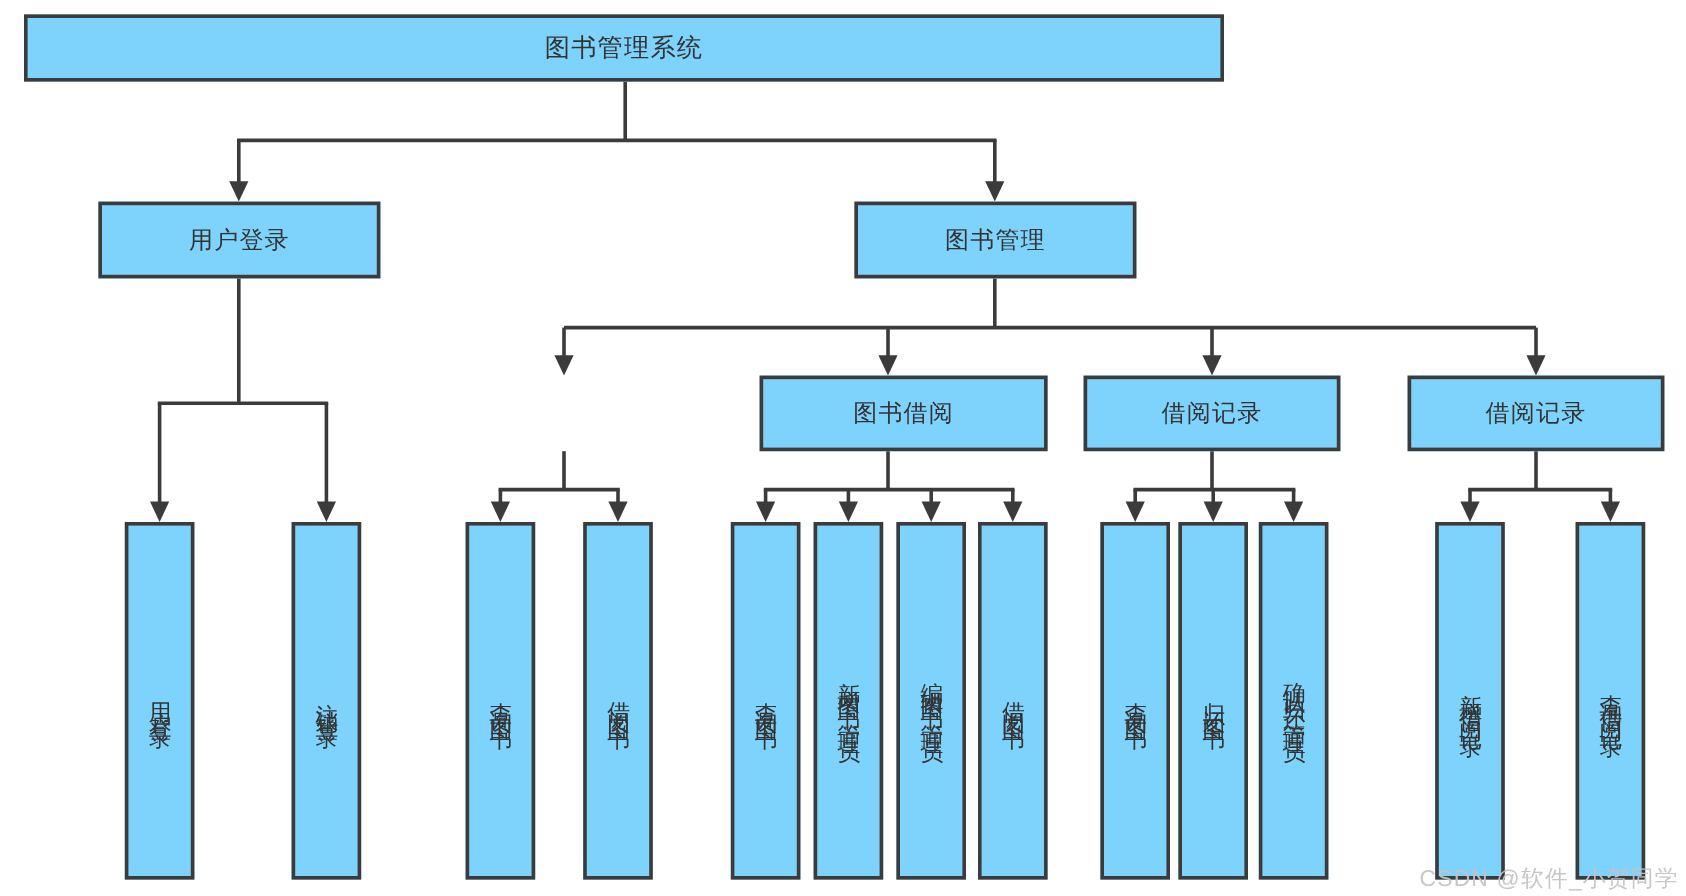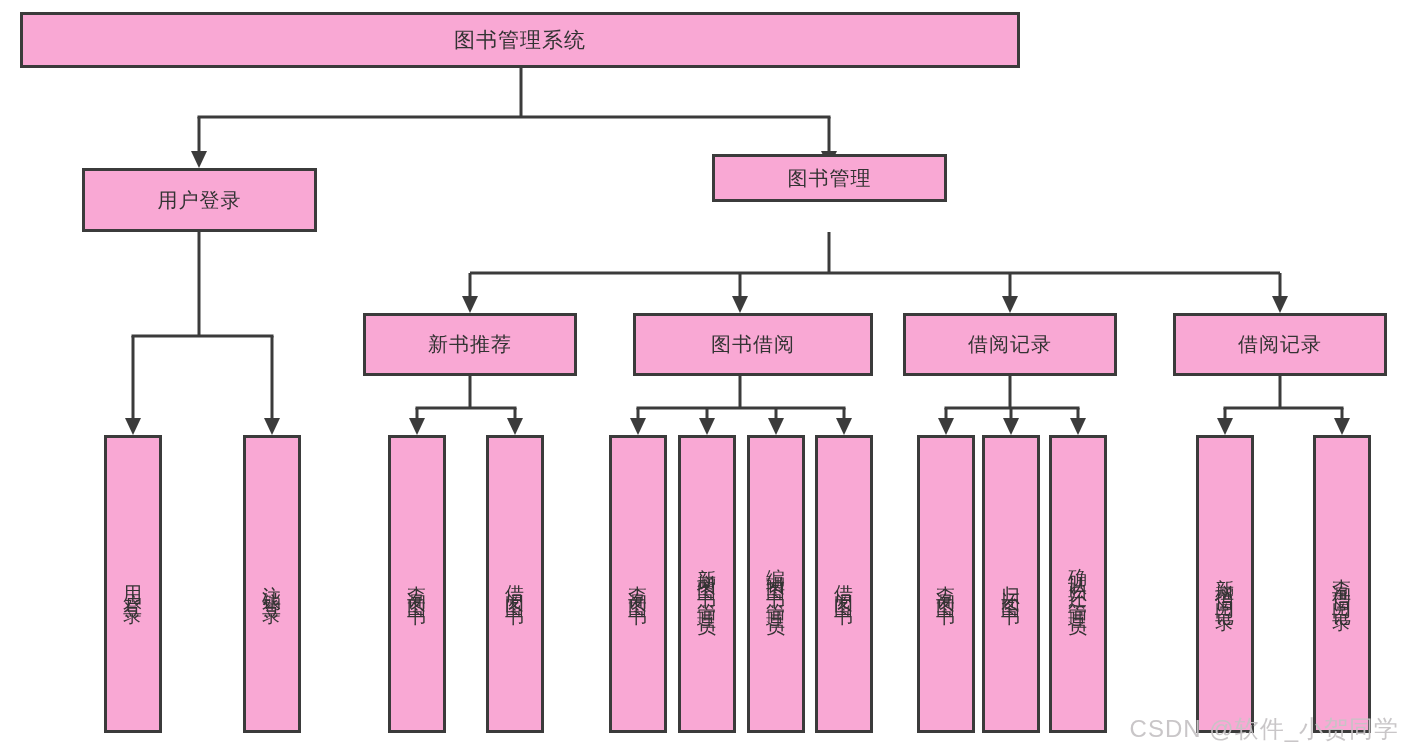--- a/index.html
+++ b/index.html
@@ -18,21 +18,21 @@
   .connectors {
     position: absolute;
     left: 0;
     top: 0;
     width: 1405px;
     height: 747px;
   }
   .box {
     position: absolute;
     box-sizing: border-box;
-    background: #f9a8d4;
+    background: #7dd3fc;
     border: 3px solid #3b3b3b;
     display: flex;
     align-items: center;
     justify-content: center;
     color: #333333;
     text-align: center;
   }
   .box.root  { font-size: 21px; letter-spacing: 1px; }
   .box.hnode { font-size: 20px; letter-spacing: 1px; }
   .box.leaf  { font-size: 19px; }
@@ -40,21 +40,21 @@
     writing-mode: vertical-rl;
     text-orientation: mixed;
     letter-spacing: 7px;
     line-height: 1;
     color: #333333;
   }
   .watermark {
     position: absolute;
     right: 6px;
     bottom: 2px;
-    font-size: 24px;
+    font-size: 19px;
     color: rgba(198, 195, 197, 0.95);
     letter-spacing: 1px;
     z-index: 5;
     white-space: nowrap;
   }
 </style>
 </head>
 <body>
 
 <div class="stage">
@@ -128,27 +128,24 @@
     </g>
   </svg>
 
   <div class="box root" style="left:20px; top:12px; width:1000px; height:56px;">
     <span>图书管理系统</span>
   </div>
 
   <div class="box hnode" style="left:82px; top:168px; width:235px; height:64px;">
     <span>用户登录</span>
   </div>
-  <div class="box hnode" style="left:712px; top:154px; width:235px; height:48px;">
+  <div class="box hnode" style="left:712px; top:168px; width:235px; height:64px;">
     <span>图书管理</span>
   </div>
 
-  <div class="box hnode" style="left:363px; top:313px; width:214px; height:63px;">
-    <span>新书推荐</span>
-  </div>
   <div class="box hnode" style="left:633px; top:313px; width:240px; height:63px;">
     <span>图书借阅</span>
   </div>
   <div class="box hnode" style="left:903px; top:313px; width:214px; height:63px;">
     <span>借阅记录</span>
   </div>
   <div class="box hnode" style="left:1173px; top:313px; width:214px; height:63px;">
     <span>借阅记录</span>
   </div>
 

